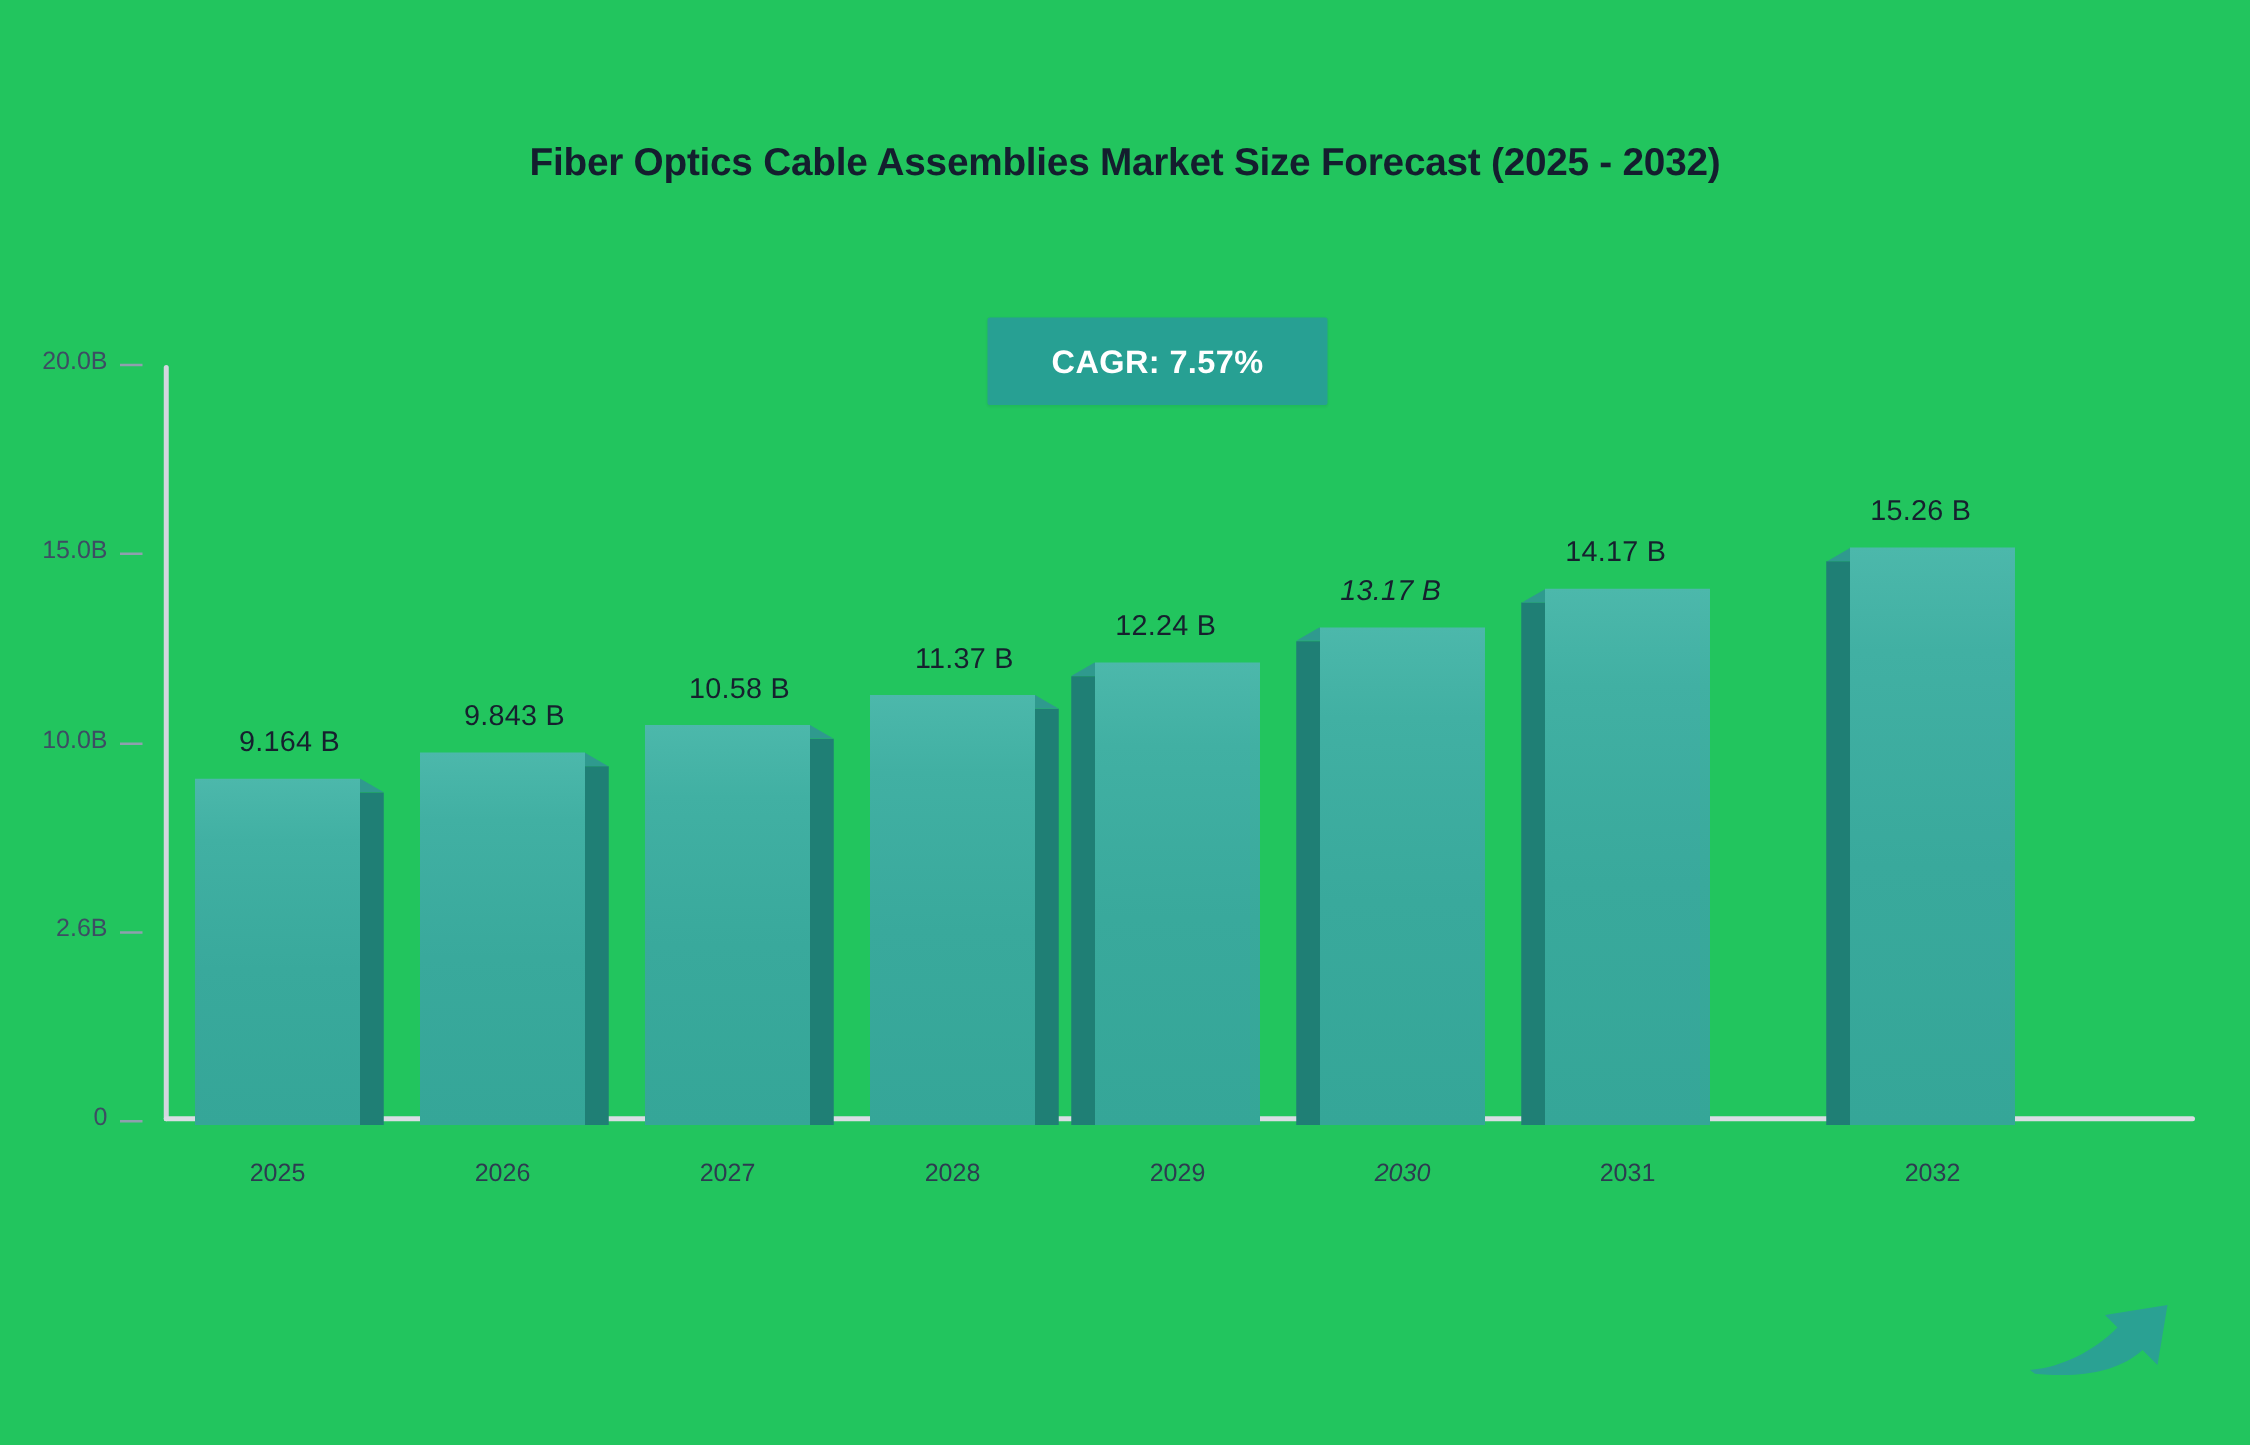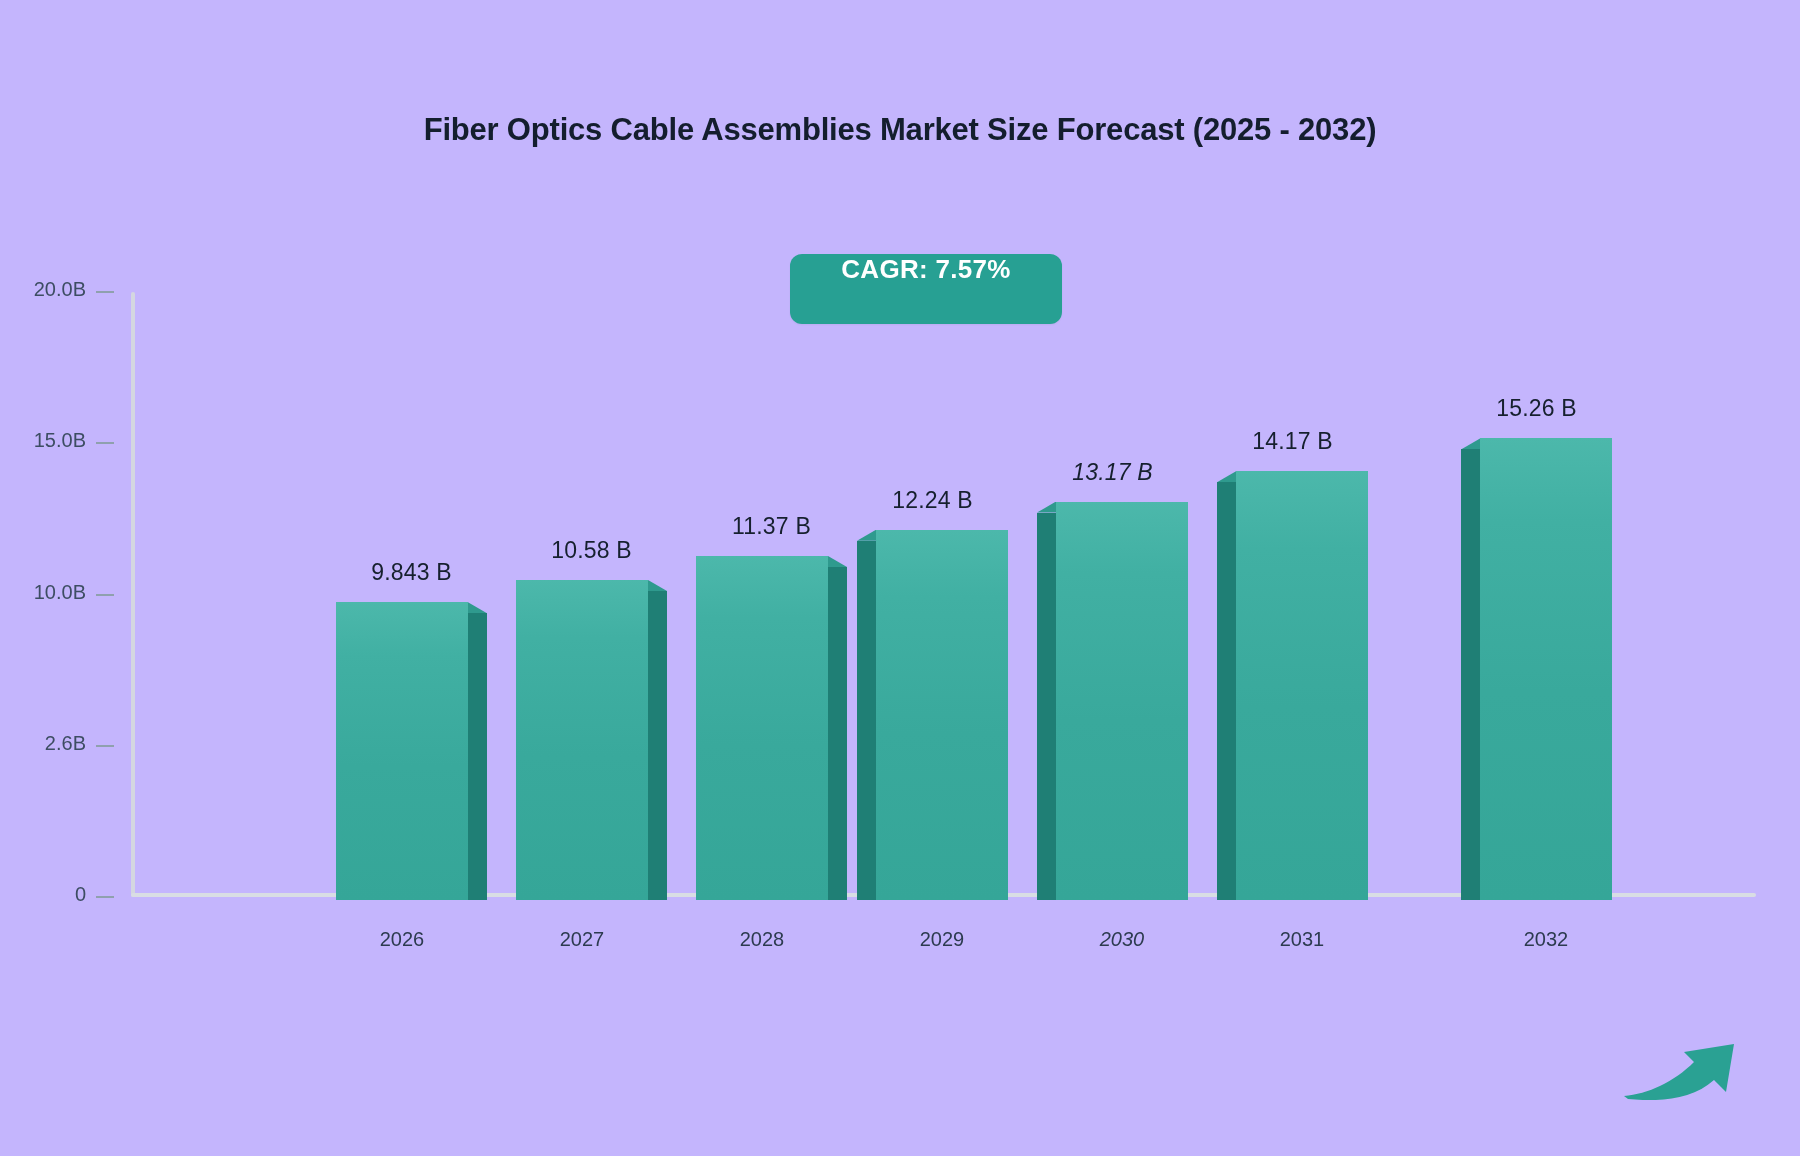--- a/index.html
+++ b/index.html
@@ -1,19 +1,19 @@
 <!DOCTYPE html>
 <html><head>
 <meta charset="utf-8">
 <style>
   * { margin:0; padding:0; box-sizing:border-box; }
   html,body { width:1800px; height:1156px; background:#ffffff; }
   body { font-family:"Liberation Sans", sans-serif; -webkit-font-smoothing:antialiased; }
 
-  #stage { position:relative; width:1800px; height:1156px; overflow:hidden; background:#c4b5fd; }
+  #stage { position:relative; width:1800px; height:1156px; overflow:hidden; background:#22c55e; }
 
   
   #chart-title {
     position:absolute; left:0; top:112px; width:1800px;
     text-align:center;
     font-size:31px; font-weight:bold; letter-spacing:-0.2px;
     color:#141e2e;
     font-family:"Liberation Sans", sans-serif;
   }
   #chart-subtitle {
@@ -21,22 +21,22 @@
     text-align:center;
     font-size:24px; font-weight:bold;
     color:#4a5b73;
   }
 
   
   #cagr-badge {
     position:absolute; left:790px; top:254px;
     width:272px; height:70px;
     background:#27a093;
-    border-radius:12px;
-    display:flex; align-items:flex-start; justify-content:center;
+    border-radius:2px;
+    display:flex; align-items:center; justify-content:center;
     box-shadow:0 1px 2px rgba(0,0,0,0.05);
   }
   #cagr-badge span {
     color:#ffffff; font-size:26px; font-weight:bold; letter-spacing:0.3px;
   }
 
   
   
   #plot {
     position:absolute;
@@ -140,20 +140,27 @@
         <div class="ylabel" style="right: auto; left: 0px; width: 86px;">15.0B</div>
         <div class="ydash" style="right: auto; left: 96px;"></div>
       </div>
       <div class="ytick" style="top: 292px; right: 0px; left: 0px; position: absolute; height: 0px;">
         <div class="ylabel" style="right: auto; left: 0px; width: 86px;">20.0B</div>
         <div class="ydash" style="right: auto; left: 96px;"></div>
       </div>
     </div>
 
   <div id="plot">
+      <div class="bar-group" style="left: 24px; width: 132px; height: 277.211px;">
+        <div class="bar-face" style="height: 277.211px;"></div>
+        <div class="bar-side right" style="height: 266.211px;"></div>
+        <div style="position: absolute; bottom: 266.211px; height: 11px; width: 19px; background: rgb(47, 154, 142); left: 100%; clip-path: polygon(0px 0px, 100% 100%, 0px 100%);"></div>
+        <div class="bar-label" style="bottom: 293.211px; margin-left: 9.5px;">9.164 B</div>
+        <div class="x-label">2025</div>
+      </div>
       <div class="bar-group" style="left: 204px; width: 132px; height: 297.751px;">
         <div class="bar-face" style="height: 297.751px;"></div>
         <div class="bar-side right" style="height: 286.751px;"></div>
         <div style="position: absolute; bottom: 286.751px; height: 11px; width: 19px; background: rgb(47, 154, 142); left: 100%; clip-path: polygon(0px 0px, 100% 100%, 0px 100%);"></div>
         <div class="bar-label" style="bottom: 313.751px; margin-left: 9.5px;">9.843 B</div>
         <div class="x-label">2026</div>
       </div>
       <div class="bar-group" style="left: 384px; width: 132px; height: 320.045px;">
         <div class="bar-face" style="height: 320.045px;"></div>
         <div class="bar-side right" style="height: 309.045px;"></div>

